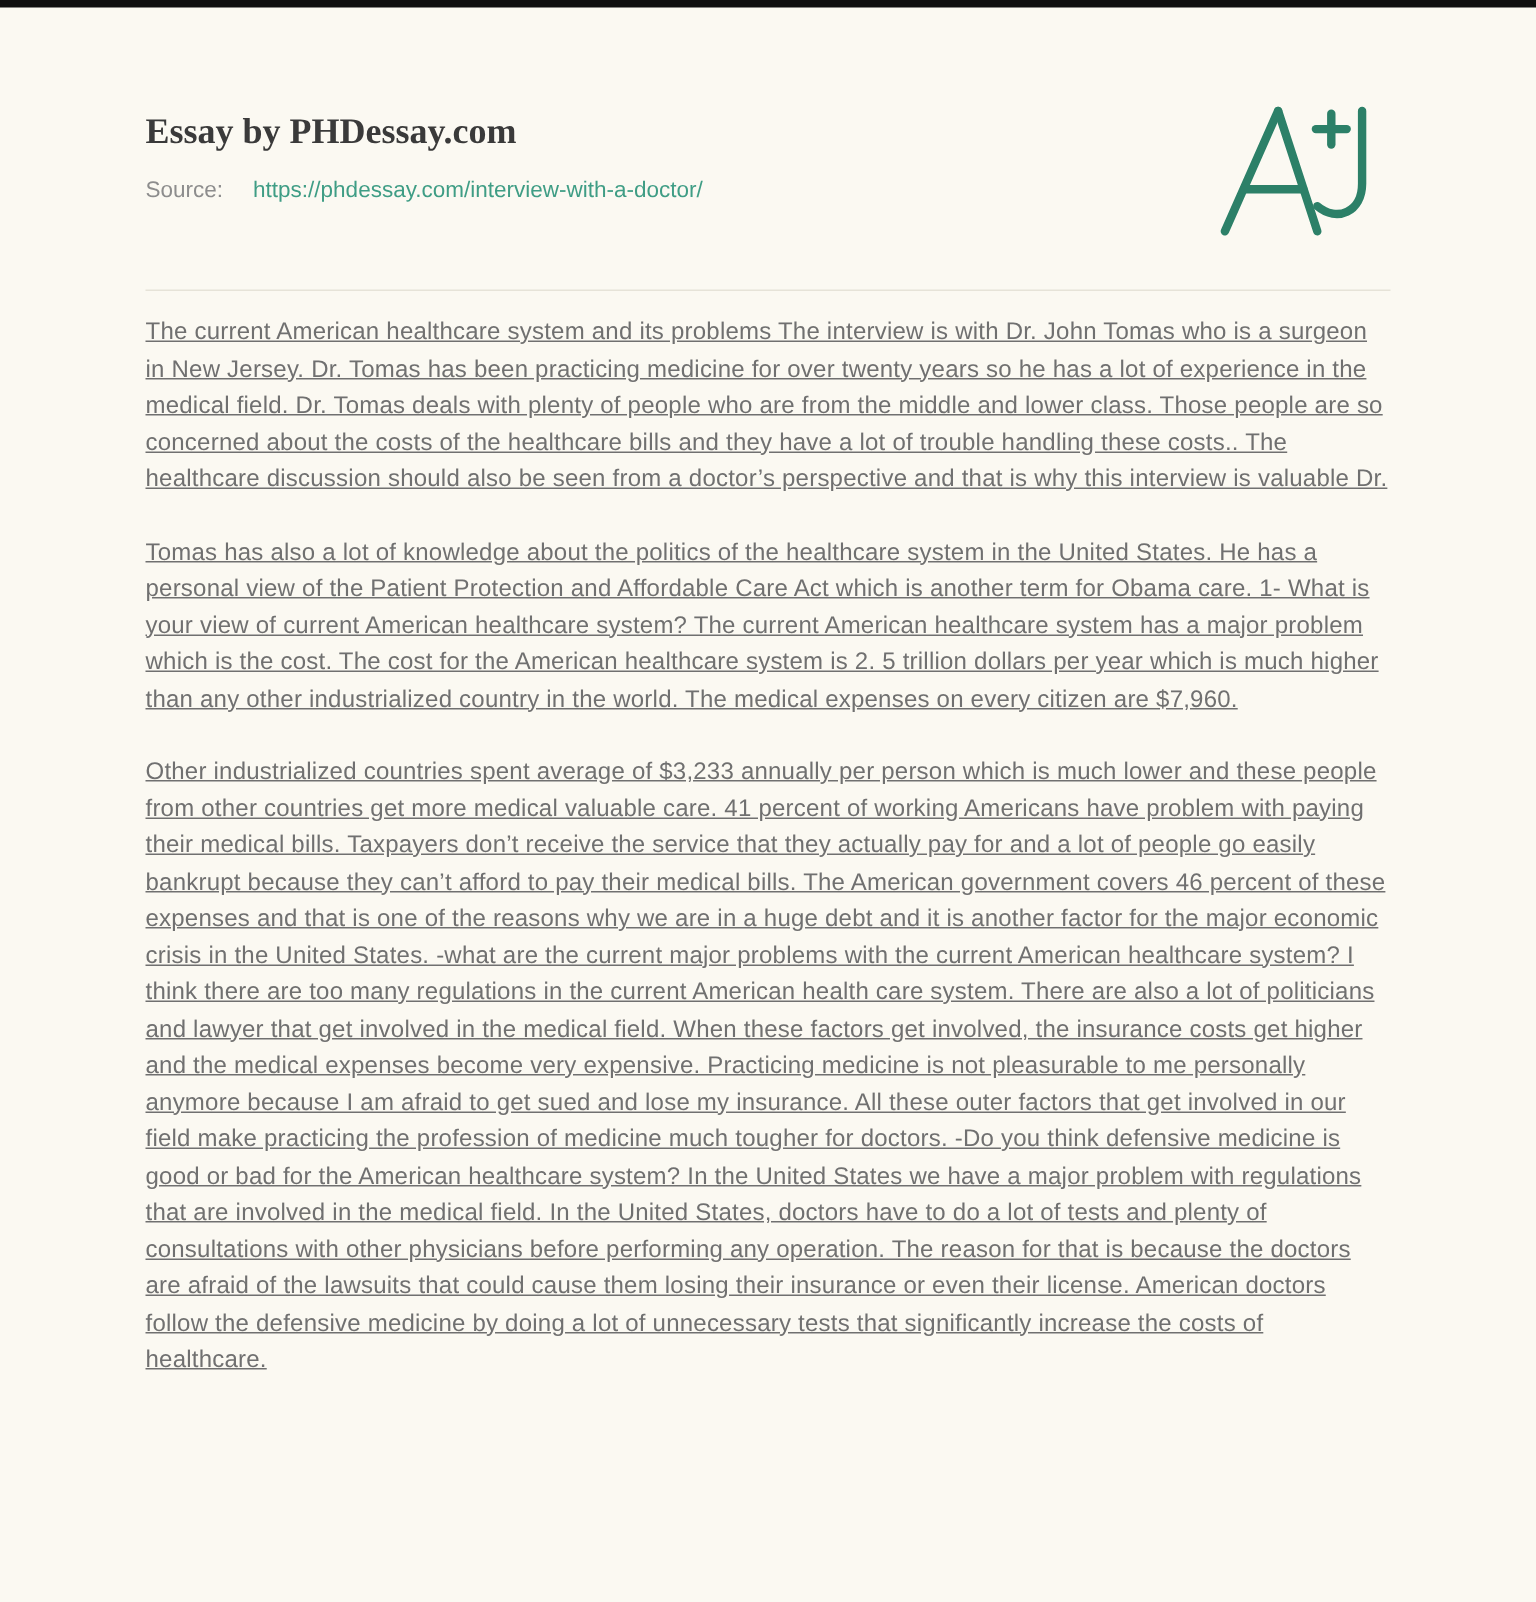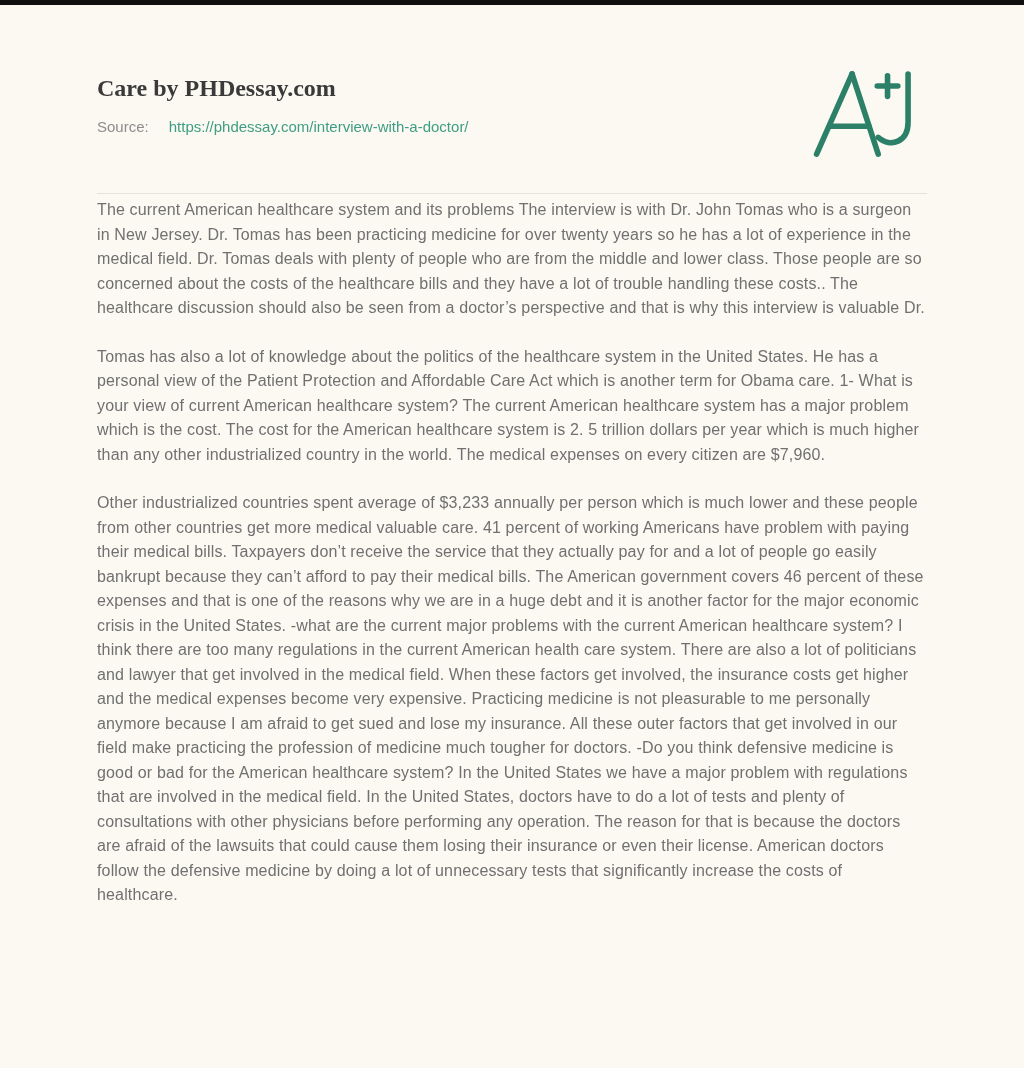--- a/index.html
+++ b/index.html
@@ -69,34 +69,35 @@
     font-size:30px;
     color:#333333;
     margin:44px 0 30px 0;
     line-height:1.15;
   }
   .essay-body p{
     font-size:16px;
     line-height:24.5px;
     color:var(--body);
     letter-spacing:0.15px;
-    margin:4px 0 24px 0;
+    margin:16px 0 24px 0;
+    text-decoration:underline;
   }
 </style>
 </head>
 <body>
 
 <div class="page">
   <div class="top-border"></div>
 
   <div class="content">
 
     <header class="page-header">
       <div class="header-left">
-        <h2 class="header-title">Care by PHDessay.com</h2>
+        <h2 class="header-title">Essay by PHDessay.com</h2>
         <div class="source-line">
           <span>Source:</span><a href="#">https://phdessay.com/interview-with-a-doctor/</a>
         </div>
       </div>
 
       <div class="logo">
         <svg width="112" height="96" viewBox="0 0 120 100" fill="none" xmlns="http://www.w3.org/2000/svg">
           <g stroke="var(--logo)" stroke-width="6" stroke-linecap="round" fill="none">
 
             <path d="M6 92 L44 6"></path>

